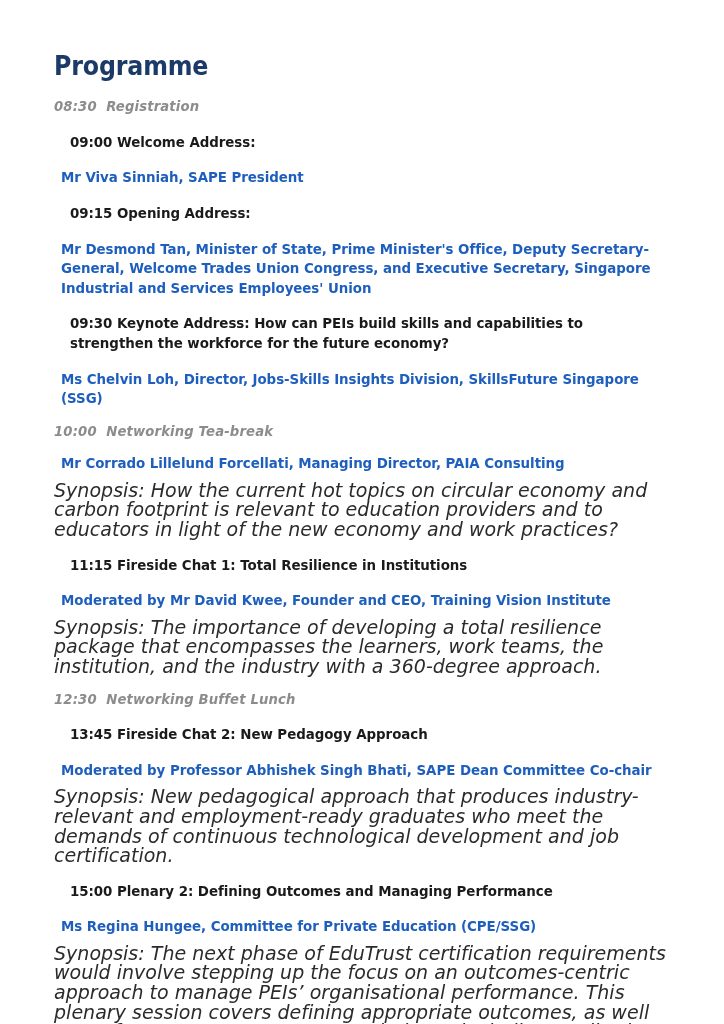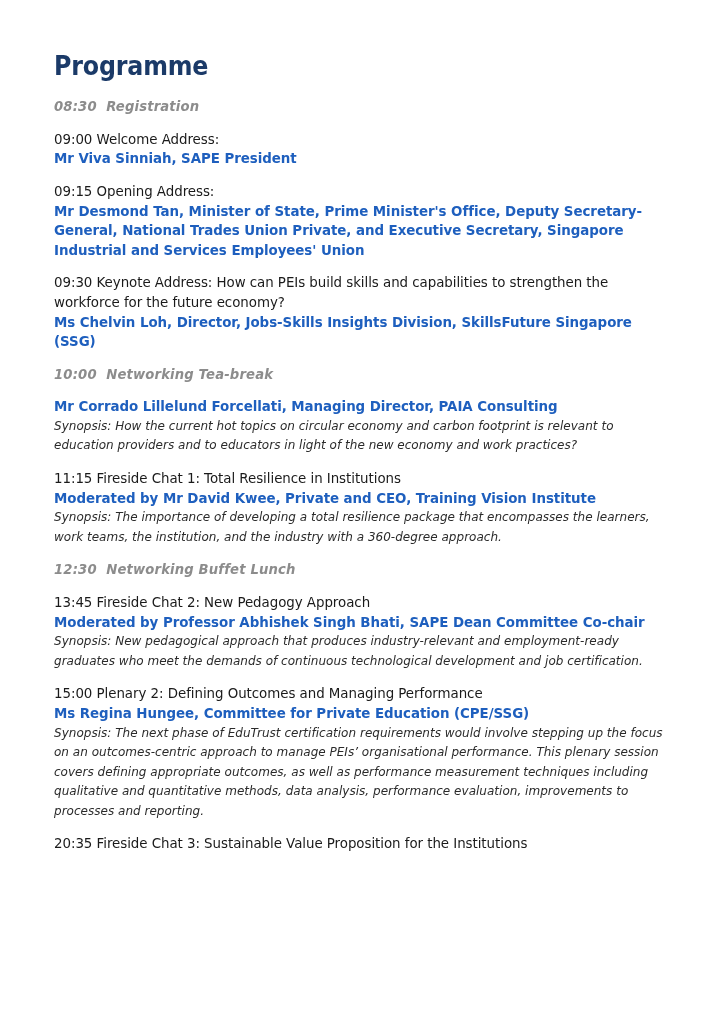--- a/index.html
+++ b/index.html
@@ -50,38 +50,38 @@
     font-style: italic;
     font-weight: 700;
     color: #8c8c8c;
     line-height: 19.5px;
     letter-spacing: 0.15px;
     white-space: pre;
   }
 
   .session-title {
     font-size: 13.4px;
-    font-weight: 400;
+    font-weight: 700;
     color: #1a1a1a;
     line-height: 19.6px;
     letter-spacing: -0.05px;
-    margin: 0;
+    margin: 16px;
   }
 
   .speaker {
     font-size: 13.4px;
     font-weight: 700;
     color: #1e5fbe;
     line-height: 19.6px;
     letter-spacing: -0.05px;
-    margin: 0;
+    margin: 7px;
   }
 
   .synopsis {
-    font-size: 12px;
+    font-size: 19px;
     font-style: italic;
     font-weight: 400;
     color: #2b2b2b;
     line-height: 19.6px;
     letter-spacing: 0.02px;
     margin: 0;
   }
 </style>
 </head>
 <body>
@@ -93,36 +93,36 @@
   <div class="schedule" id="schedule-list">
       <div class="block">
         <div class="break-line">08:30  Registration</div>
       </div>
       <div class="block">
         <div class="session-title">09:00  Welcome Address:</div>
         <div class="speaker">Mr Viva Sinniah, SAPE President</div>
       </div>
       <div class="block">
         <div class="session-title">09:15  Opening Address:</div>
-        <div class="speaker">Mr Desmond Tan, Minister of State, Prime Minister's Office, Deputy Secretary-General, National Trades Union Private, and Executive Secretary, Singapore Industrial and Services Employees' Union</div>
+        <div class="speaker">Mr Desmond Tan, Minister of State, Prime Minister's Office, Deputy Secretary-General, Welcome Trades Union Congress, and Executive Secretary, Singapore Industrial and Services Employees' Union</div>
       </div>
       <div class="block">
         <div class="session-title">09:30  Keynote Address: How can PEIs build skills and capabilities to strengthen the workforce for the future economy?</div>
         <div class="speaker">Ms Chelvin Loh, Director, Jobs-Skills Insights Division, SkillsFuture Singapore (SSG)</div>
       </div>
       <div class="block">
         <div class="break-line">10:00  Networking Tea-break</div>
       </div>
       <div class="block">
         <div class="speaker">Mr Corrado Lillelund Forcellati, Managing Director, PAIA Consulting</div>
         <div class="synopsis">Synopsis: How the current hot topics on circular economy and carbon footprint is relevant to education providers and to educators in light of the new economy and work practices?</div>
       </div>
       <div class="block">
         <div class="session-title">11:15  Fireside Chat 1: Total Resilience in Institutions</div>
-        <div class="speaker">Moderated by Mr David Kwee, Private and CEO, Training Vision Institute</div>
+        <div class="speaker">Moderated by Mr David Kwee, Founder and CEO, Training Vision Institute</div>
         <div class="synopsis">Synopsis: The importance of developing a total resilience package that encompasses the learners, work teams, the institution, and the industry with a 360-degree approach.</div>
       </div>
       <div class="block">
         <div class="break-line">12:30  Networking Buffet Lunch</div>
       </div>
       <div class="block">
         <div class="session-title">13:45  Fireside Chat 2: New Pedagogy Approach</div>
         <div class="speaker">Moderated by Professor Abhishek Singh Bhati, SAPE Dean Committee Co-chair</div>
         <div class="synopsis">Synopsis: New pedagogical approach that produces industry-relevant and employment-ready graduates who meet the demands of continuous technological development and job certification.</div>
       </div>

